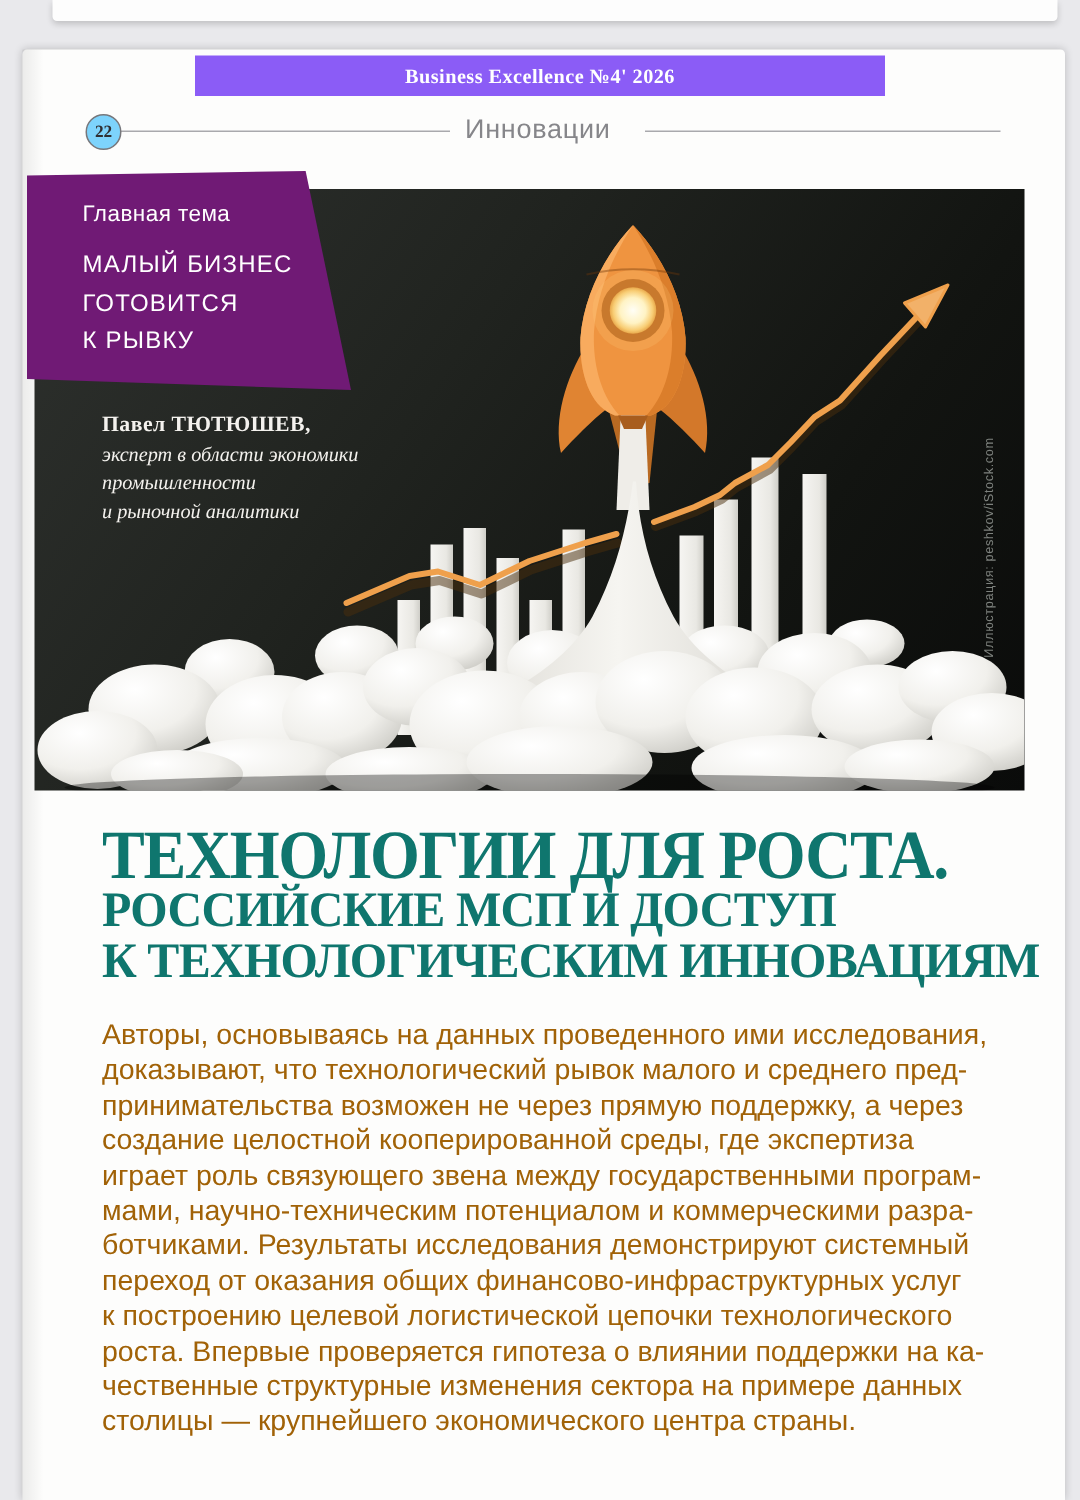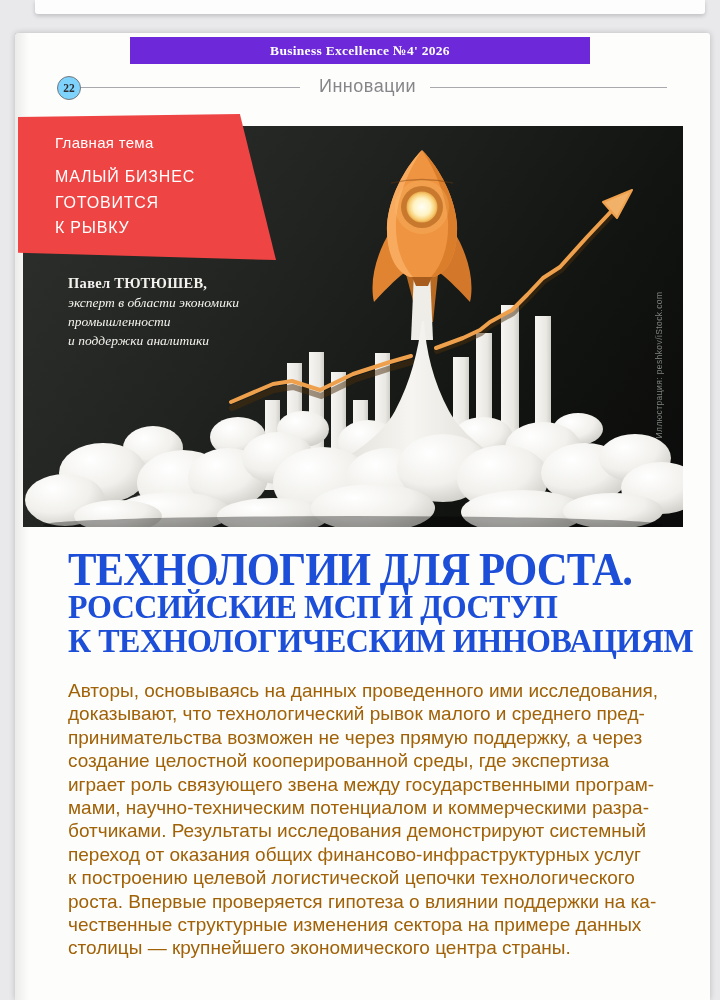--- a/index.html
+++ b/index.html
@@ -18,47 +18,46 @@
     background:#fdfdfc;border-radius:3px 3px 0 0;
     box-shadow:0 0 6px rgba(0,0,0,.2);
   }
   .gutter{
     position:absolute;left:0;top:0;width:14px;height:100%;
     background:linear-gradient(to right,rgba(0,0,0,.07),rgba(0,0,0,0));
   }
   
   .banner{
     position:absolute;left:115px;top:4px;width:460px;height:27px;
-    background:#6d28d9;display:flex;align-items:center;justify-content:center;
+    background:#8b5cf6;display:flex;align-items:center;justify-content:center;
   }
   .banner span{
     color:#fff;font-family:"Liberation Serif",serif;font-weight:bold;
     font-size:13.5px;letter-spacing:.3px;
   }
   
   .pagenum{
     position:absolute;left:42px;top:43px;width:22px;height:22px;border-radius:50%;
     border:1.3px solid #77777b;display:flex;align-items:center;justify-content:center;
     background:#7dd3fc;z-index:2;
     font-family:"Liberation Serif",serif;font-weight:bold;font-size:11.5px;color:#2f2f33;
   }
   .hline{position:absolute;height:1.4px;background:#a9a9ad;top:54px;}
   .hline.left{left:65px;width:220px;}
   .hline.right{left:415px;width:237px;}
   .section-title{
-    position:absolute;left:295px;top:43px;width:115px;text-align:center;
+    position:absolute;left:295px;top:43px;width:115px;
     color:#86868a;font-size:18px;letter-spacing:.5px;
   }
   
   .topic-box{
     position:absolute;left:3px;top:81px;width:216px;height:146px;
-    background:#ef4444;z-index:3;
+    background:#701a75;z-index:3;
     clip-path:polygon(0% 2%, 86% 0%, 100% 100%, 0% 95%);
     color:#fff;
-    padding-left:42px;
   }
   .topic-kicker{position:absolute;left:37px;top:20px;font-size:15px;letter-spacing:.3px;}
   .topic-title{
     position:absolute;left:37px;top:50px;font-size:16px;line-height:25.5px;
     letter-spacing:.8px;white-space:pre-line;
   }
   
   .photo{
     position:absolute;left:8px;top:93px;width:660px;height:401px;z-index:1;
     background:linear-gradient(125deg,#2e312e 0%,#20231f 38%,#121411 72%,#0a0b0a 100%);
@@ -71,21 +70,21 @@
   }
   .author-name{font-weight:bold;font-size:14.5px;line-height:19px;letter-spacing:.3px;}
   .author-role{font-style:italic;font-size:13.5px;line-height:19px;white-space:pre-line;}
   .author-block + .author-block{margin-top:4px;text-align:right;}
   .photo-credit{
     position:absolute;left:636px;top:239px;
     transform:translate(-50%,-50%) rotate(-90deg);
     white-space:nowrap;font-size:8.5px;color:#7e827e;letter-spacing:.4px;
   }
   
-  .headline{position:absolute;left:53px;top:515px;color:#1d4ed8;font-family:"Liberation Serif",serif;font-weight:bold;}
+  .headline{position:absolute;left:53px;top:515px;color:#0f766e;font-family:"Liberation Serif",serif;font-weight:bold;}
   .headline .l1{
     font-size:46px;line-height:43px;white-space:nowrap;letter-spacing:-1px;
     transform:scaleX(.93);transform-origin:0 50%;
   }
   .headline .l2,.headline .l3{
     font-size:33px;line-height:33.5px;white-space:nowrap;letter-spacing:-.5px;
     transform:scaleX(.97);transform-origin:0 50%;
   }
   
   .lead{
@@ -215,21 +214,21 @@
         <ellipse cx="95" cy="390" rx="44" ry="16" fill="url(#cloudGrad)"></ellipse>
         <ellipse cx="330" cy="399" rx="310" ry="9" fill="rgba(0,0,0,.35)"></ellipse>
       </g>
     </svg>
 
     <div class="authors">
       <div class="author-block">
         <div class="author-name">Павел ТЮТЮШЕВ,</div>
         <div class="author-role">эксперт в области экономики
 промышленности
-и поддержки аналитики</div>
+и рыночной аналитики</div>
       </div>
     </div>
 
     <div class="photo-credit">Иллюстрация: peshkov/iStock.com</div>
   </div>
 
   <div class="headline">
     <div class="l1">ТЕХНОЛОГИИ ДЛЯ РОСТА.</div>
     <div class="l2">РОССИЙСКИЕ МСП И ДОСТУП</div>
     <div class="l3">К ТЕХНОЛОГИЧЕСКИМ ИННОВАЦИЯМ</div>

